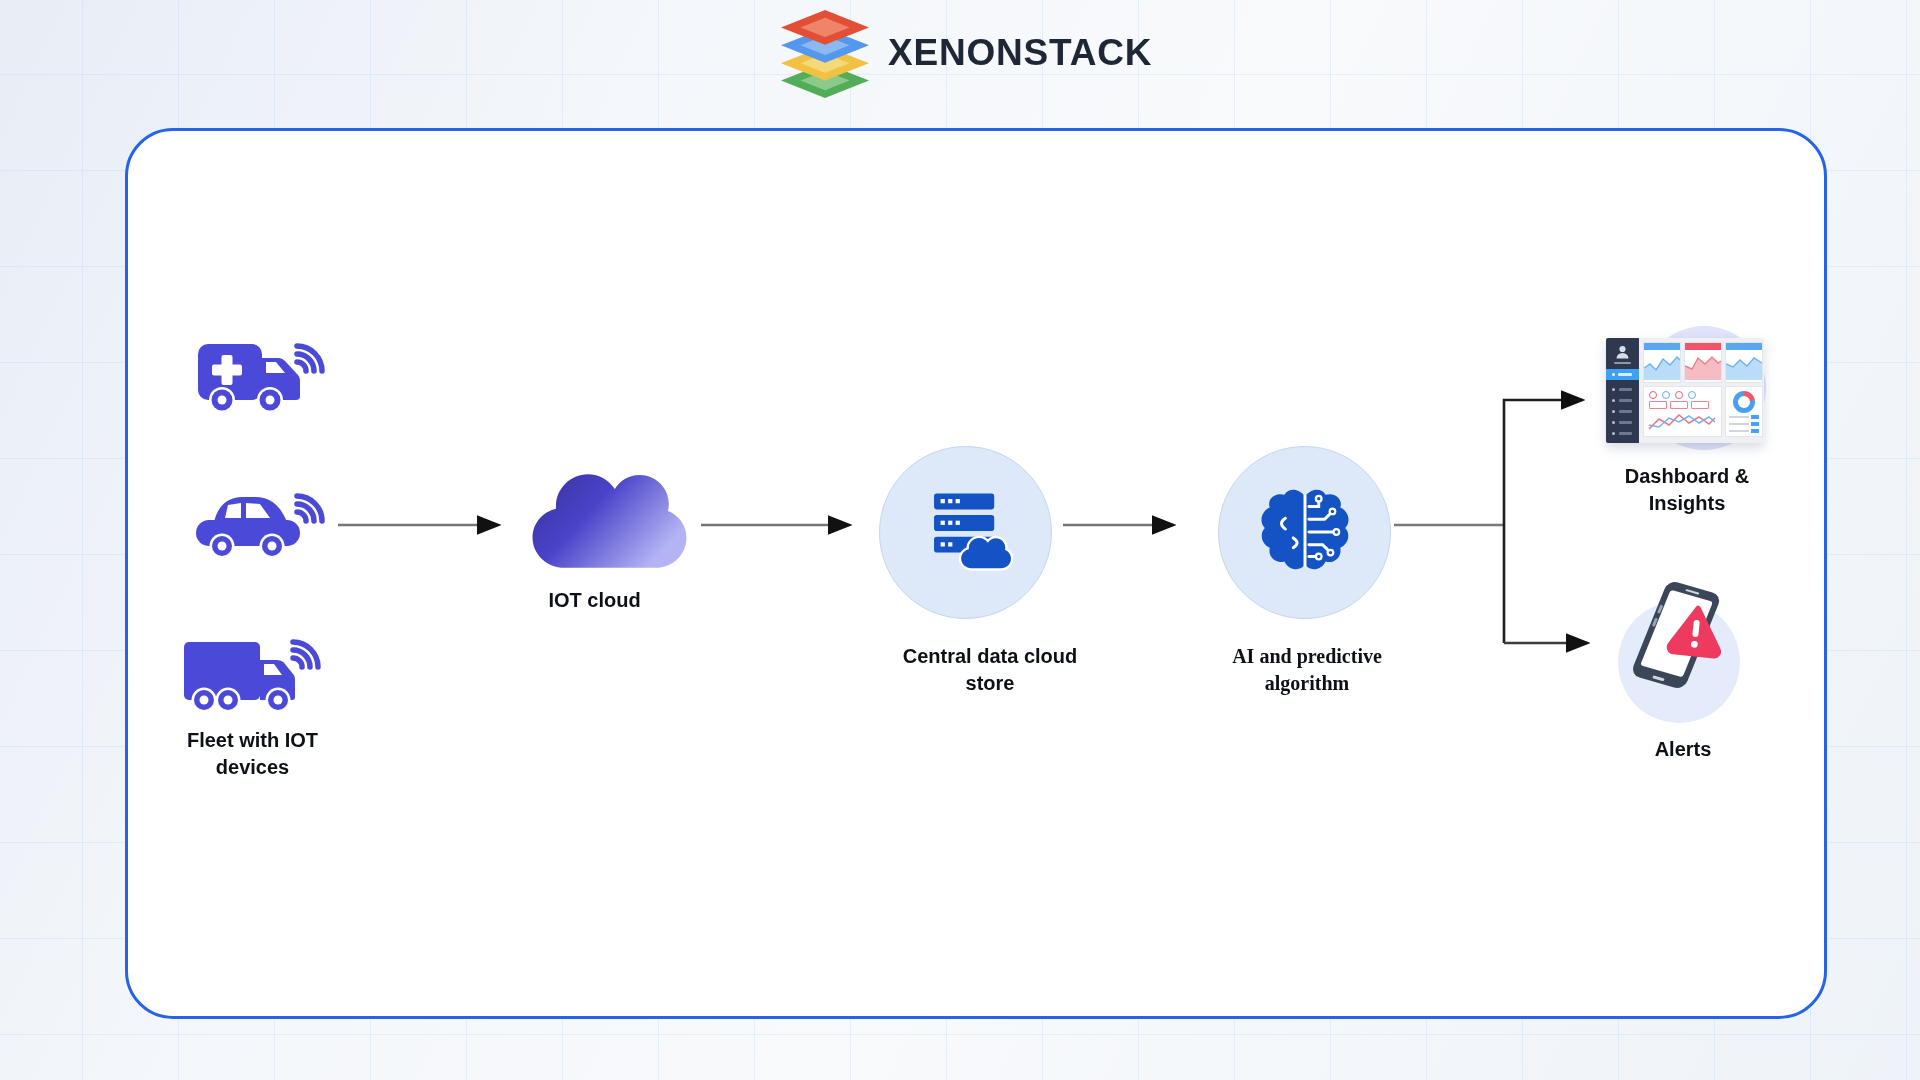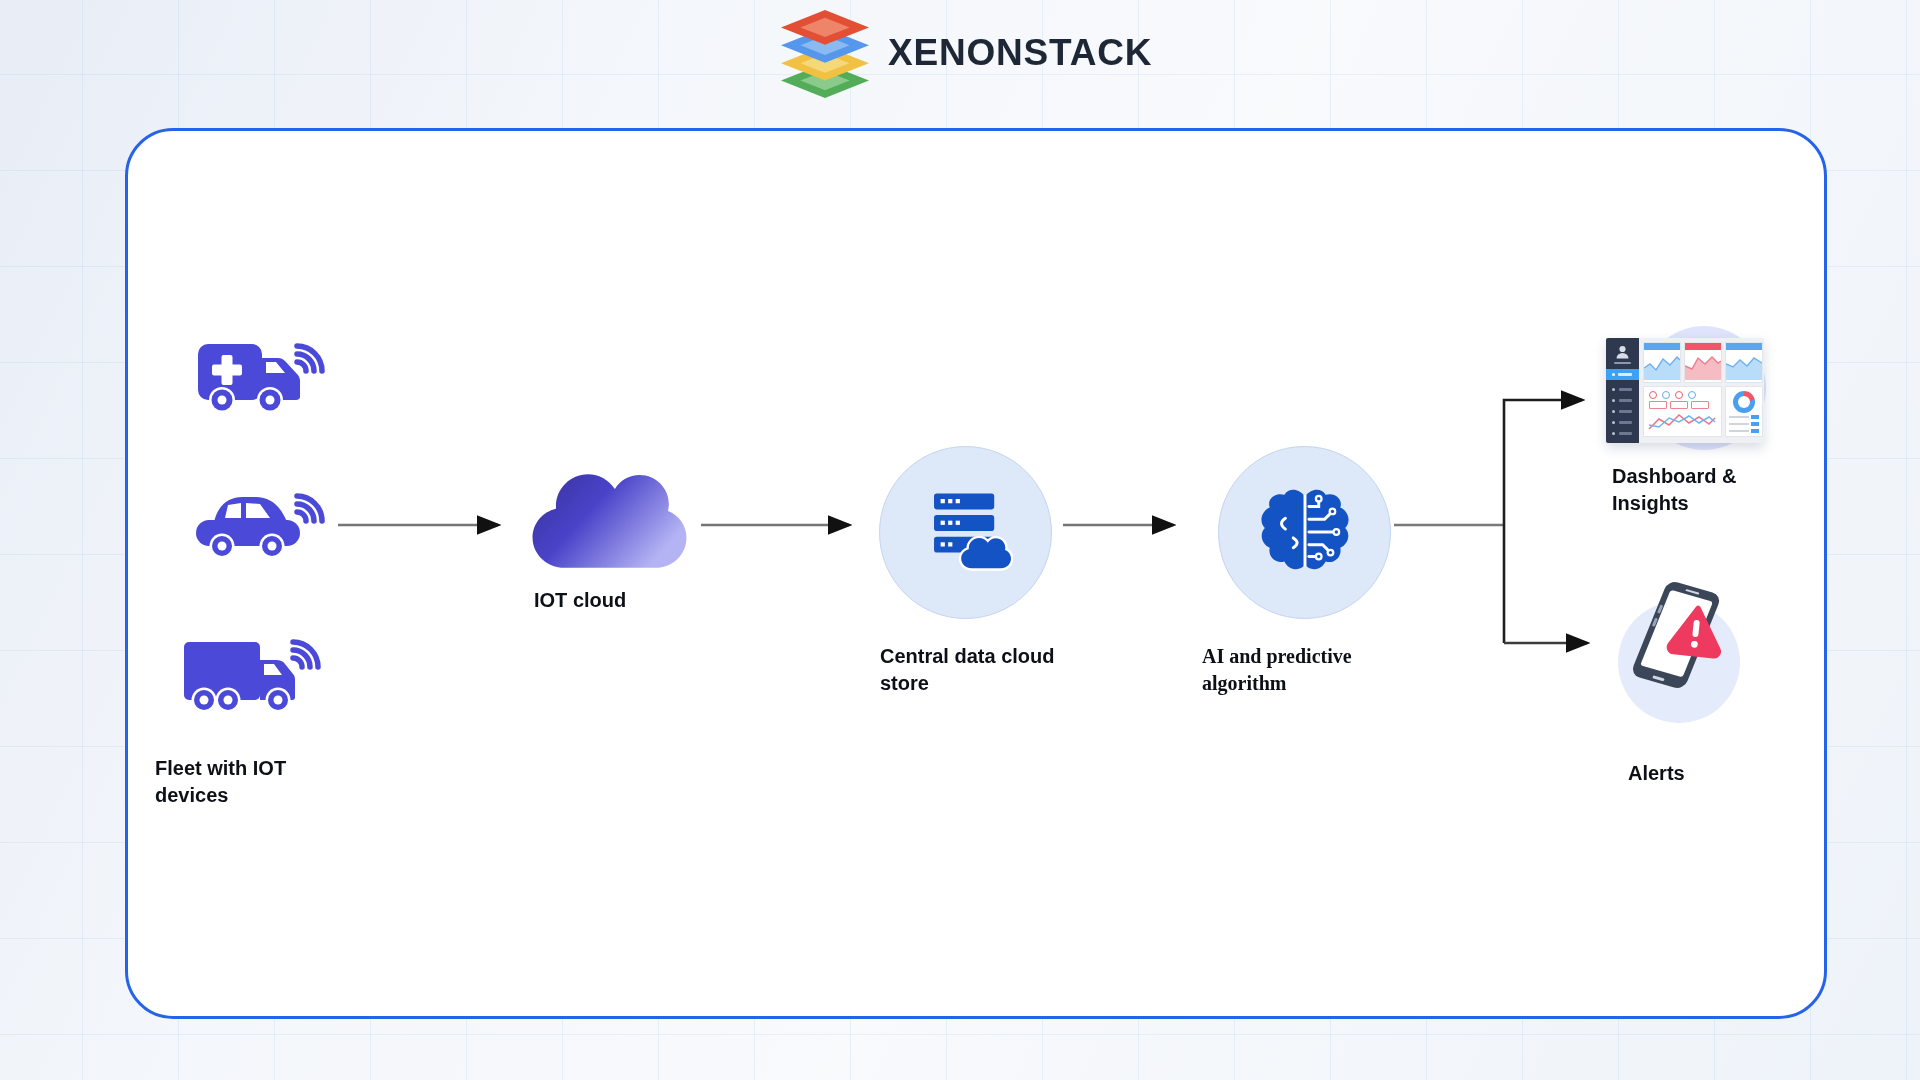--- a/index.html
+++ b/index.html
@@ -23,20 +23,21 @@
     letter-spacing:.8px;line-height:44px;
   }
   
   .board{
     left:125px;top:128px;width:1702px;height:891px;background:#fff;
     border:3px solid #2563eb;border-radius:48px;box-sizing:border-box;
   }
   
   .lbl{
     font-size:20px;line-height:27px;font-weight:700;color:#0d1117;
+    text-align:center;
   }
   
   .node-circle{
     border-radius:50%;background:#dde8f8;border:1px solid #c5d5ef;box-sizing:border-box;
   }
   .soft-circle{border-radius:50%;}
   
   .dash-circle{left:1642px;top:326px;width:124px;height:124px;background:#dfe3fb;}
   .dash-panel{
     left:1606px;top:338px;width:158px;height:105px;background:#eef0f3;
@@ -194,33 +195,33 @@
       <circle cx="96" cy="66" r="10" fill="#4a49d8"></circle>
       <circle cx="96" cy="66" r="4.5" fill="#fff"></circle>
   </g>
   <g transform="translate(106,0)" fill="none" stroke="#4a49d8" stroke-width="5.5" stroke-linecap="round">
     <path d="M5,24 A9,9 0 0 1 14,33"></path>
     <path d="M5,16 A17,17 0 0 1 22,33"></path>
     <path d="M5,8 A25,25 0 0 1 30,33"></path>
   </g>
 </svg>
 
-<div class="abs lbl" style="left:155px;top:755px;width:195px;">Fleet with IOT devices</div>
+<div class="abs lbl" style="left:155px;top:727px;width:195px;">Fleet with IOT devices</div>
 
 <svg class="abs" style="left:527px;top:467px;" width="165" height="108" viewBox="0 0 183 120">
   <defs>
     <linearGradient id="cg" x1="0" y1="0" x2="1" y2="0.55">
       <stop offset="0" stop-color="#37309b"></stop>
       <stop offset="0.45" stop-color="#4a43c9"></stop>
       <stop offset="1" stop-color="#b4b4f4"></stop>
     </linearGradient>
   </defs>
   <path fill="url(#cg)" d="M41.5,112 C22,112 6,97 6,78.5 C6,63 17,50 32,46.5 C32,45.5 32,44.5 32,43.5 C32,24 48,8 67.5,8 C80,8 91,14.5 97.5,24.5 C103,15 113.5,9 125,9 C143,9 157.5,23.5 157.5,41.5 C157.5,44 157,46.5 156.5,49 C168.5,53.5 177,65 177,78.5 C177,97 162,112 142.5,112 Z"></path>
 </svg>
-<div class="abs lbl" style="left:534px;top:587px;width:165px;">IOT cloud</div>
+<div class="abs lbl" style="left:512px;top:587px;width:165px;">IOT cloud</div>
 
 <div class="abs node-circle" style="left:879px;top:446px;width:173px;height:173px;"></div>
 <svg class="abs" style="left:919px;top:484px;" width="94" height="94" viewBox="0 0 100 100">
   <g fill="#1353c4">
     <rect x="16" y="10" width="64" height="17" rx="3"></rect>
     <rect x="16" y="33" width="64" height="17" rx="3"></rect>
     <rect x="16" y="56" width="64" height="17" rx="3"></rect>
   </g>
   <g fill="#fff">
     <rect x="23" y="16" width="4.5" height="4.5"></rect>
@@ -353,13 +354,13 @@
   <div class="speaker"></div>
   <div class="home"></div>
   <div class="btn1"></div>
   <div class="btn2"></div>
 </div>
 <svg class="abs alert-tri" viewBox="0 0 60 56">
   <path d="M30,7 L54,46 a4.5,4.5 0 0 1 -3.8,7 H9.8 a4.5,4.5 0 0 1 -3.8,-7 Z" fill="#ee3a5f" stroke="#ee3a5f" stroke-width="5" stroke-linejoin="round"></path>
   <rect x="27" y="19" width="6" height="17" rx="3" fill="#fff"></rect>
   <circle cx="30" cy="43.5" r="3.4" fill="#fff"></circle>
 </svg>
-<div class="abs lbl" style="left:1628px;top:736px;width:110px;margin-top:24px;">Alerts</div>
+<div class="abs lbl" style="left:1628px;top:736px;width:110px;">Alerts</div>
 
 </body></html>

